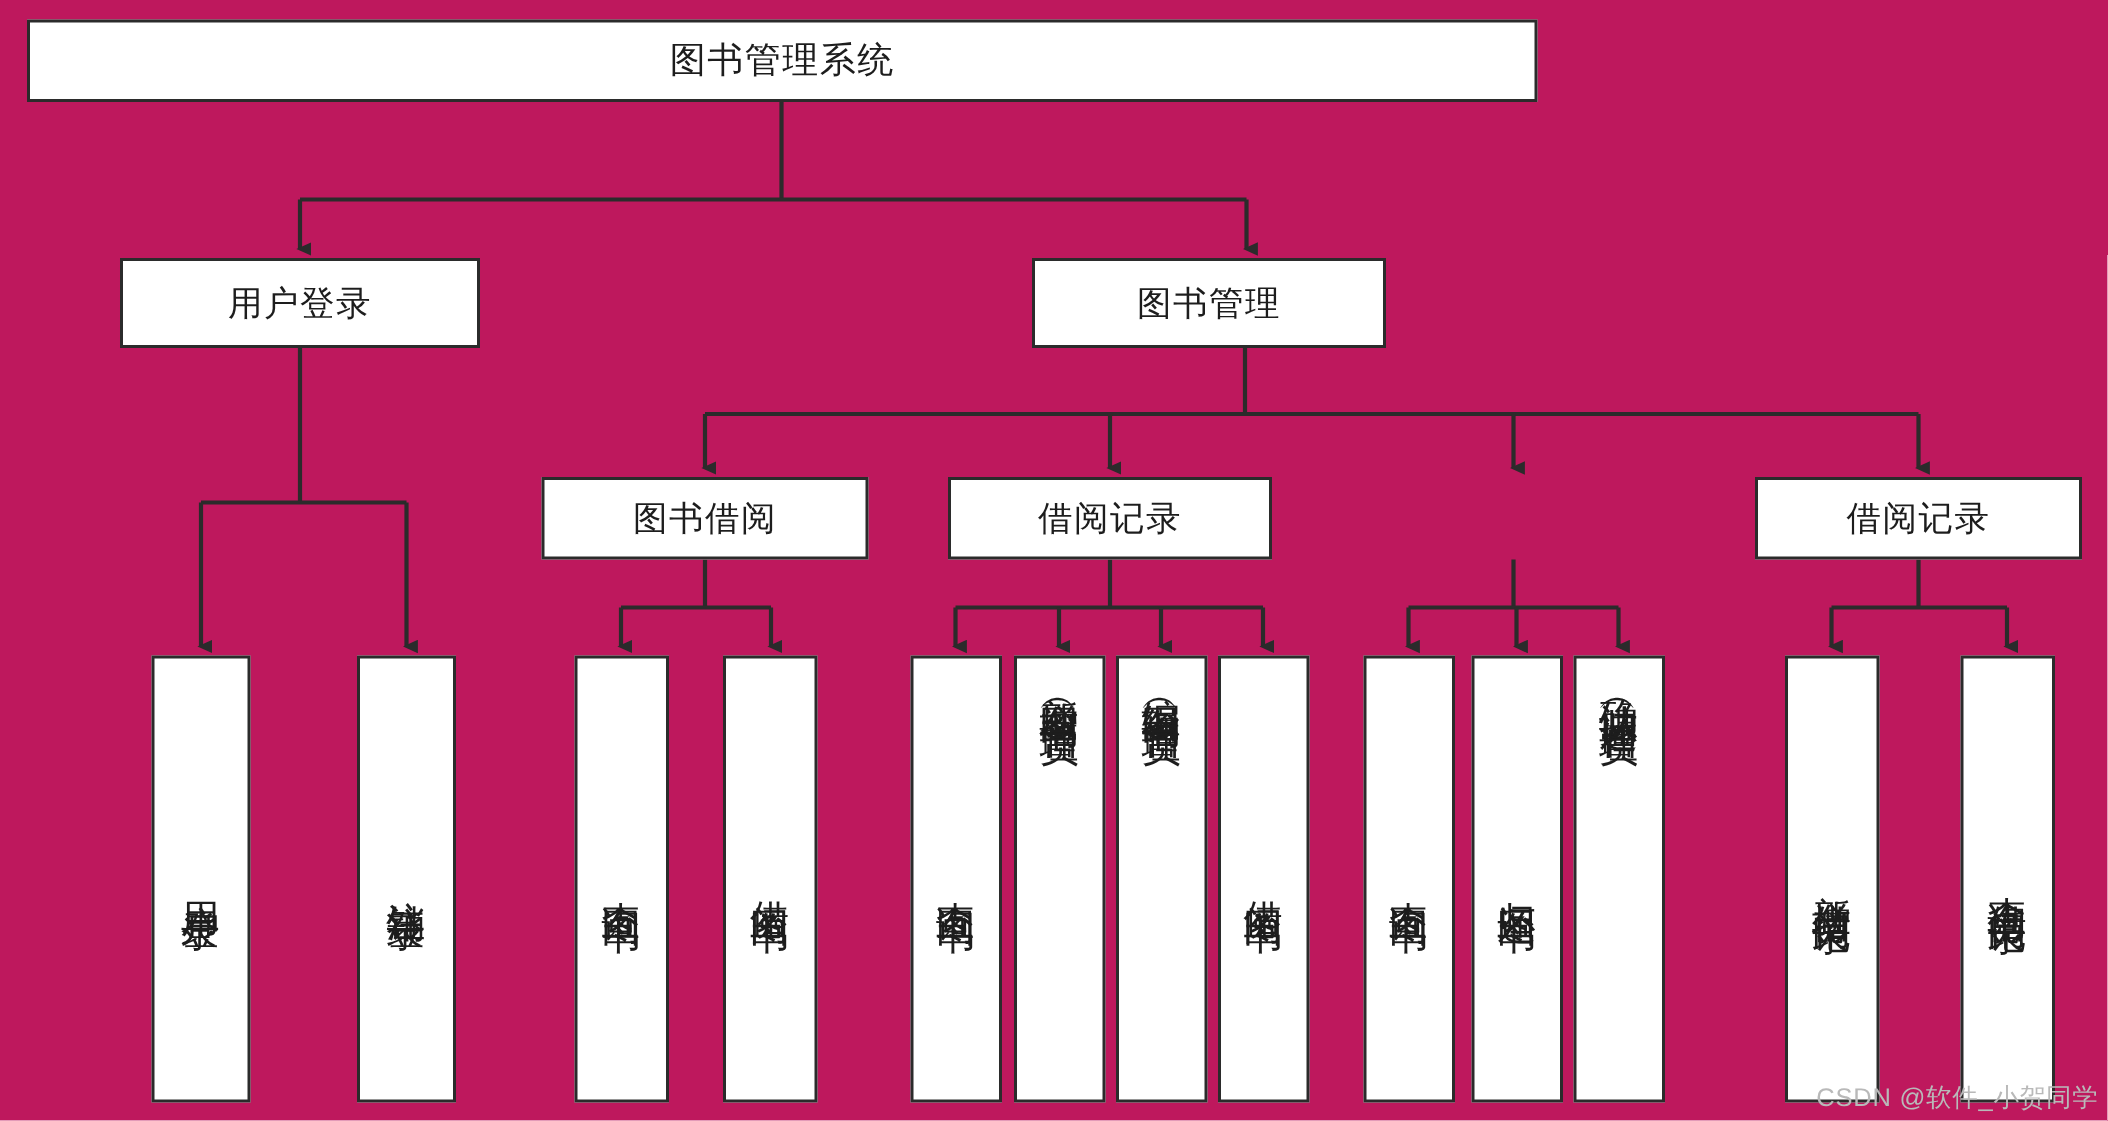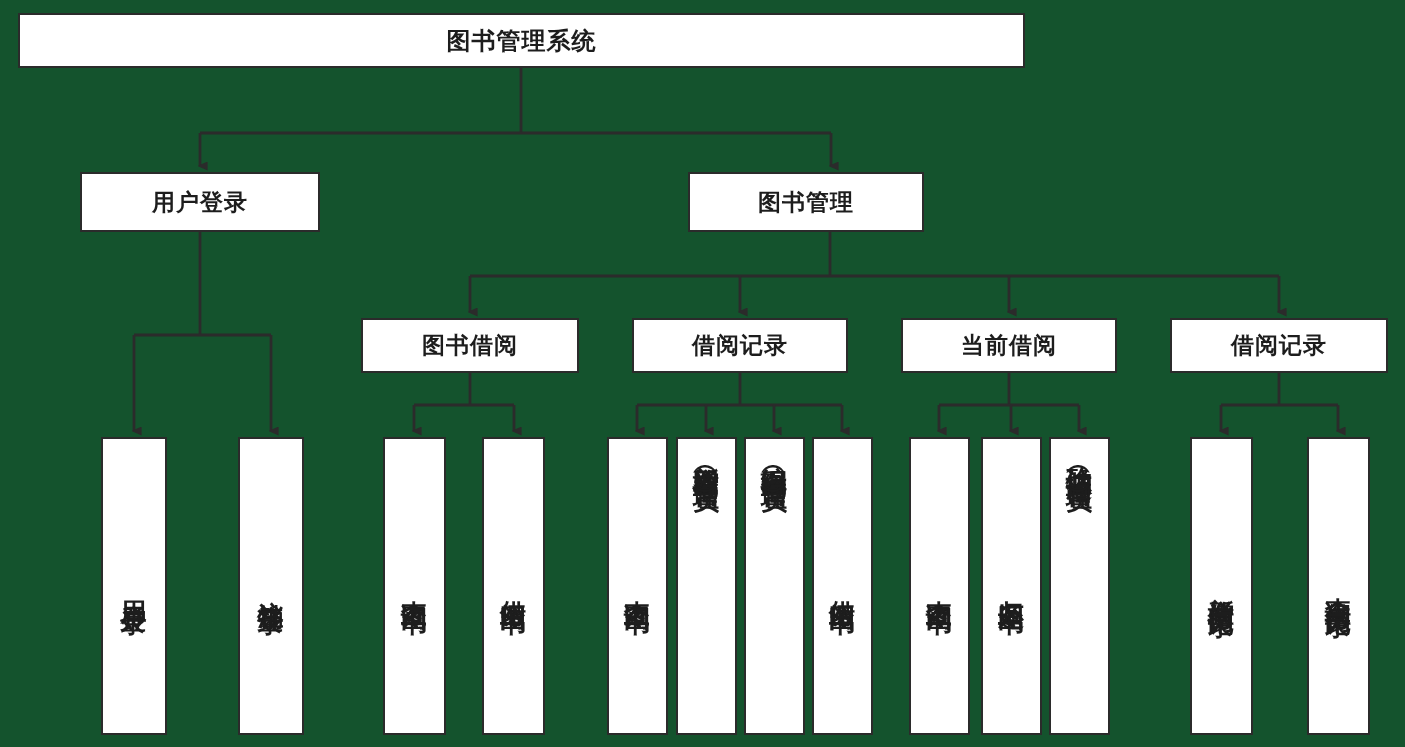--- a/index.html
+++ b/index.html
@@ -7,23 +7,22 @@
     padding: 0;
     background: #ffffff;
   }
   body {
     font-family: "Liberation Sans", "DejaVu Sans", sans-serif;
   }
   #canvas {
     position: relative;
     width: 1405px;
     height: 747px;
-    background: #14532d;
+    background: #be185d;
     overflow: hidden;
-    font-weight: bold;
   }
   #edges {
     position: absolute;
     left: 0;
     top: 0;
     width: 1405px;
     height: 747px;
     pointer-events: none;
   }
   .node {
@@ -143,23 +142,20 @@
   <div class="node horiz" style="left:688px; top:172px; width:236px; height:60px;">
     <span class="label">图书管理</span>
   </div>
 
   <div class="node horiz" style="left:361px; top:318px; width:218px; height:55px;">
     <span class="label">图书借阅</span>
   </div>
   <div class="node horiz" style="left:632px; top:318px; width:216px; height:55px;">
     <span class="label">借阅记录</span>
   </div>
-  <div class="node horiz" style="left:901px; top:318px; width:216px; height:55px;">
-    <span class="label">当前借阅</span>
-  </div>
   <div class="node horiz" style="left:1170px; top:318px; width:218px; height:55px;">
     <span class="label">借阅记录</span>
   </div>
 
   <div id="leaf-host">
       <div class="node vert center" style="left: 101px; top: 437px; width: 66px; height: 298px;">
         <span class="label">用户登录</span>
       </div>
       <div class="node vert center" style="left: 238px; top: 437px; width: 66px; height: 298px;">
         <span class="label">注销登录</span>
@@ -192,13 +188,14 @@
         <span class="label">确认归还（管理员）</span>
       </div>
       <div class="node vert center" style="left: 1190px; top: 437px; width: 63px; height: 298px;">
         <span class="label">新增借阅记录</span>
       </div>
       <div class="node vert center" style="left: 1307px; top: 437px; width: 63px; height: 298px;">
         <span class="label">查询借阅记录</span>
       </div>
     </div>
 
+  <div id="watermark">CSDN @软件_小贺同学</div>
 </div>
 
 </body></html>

